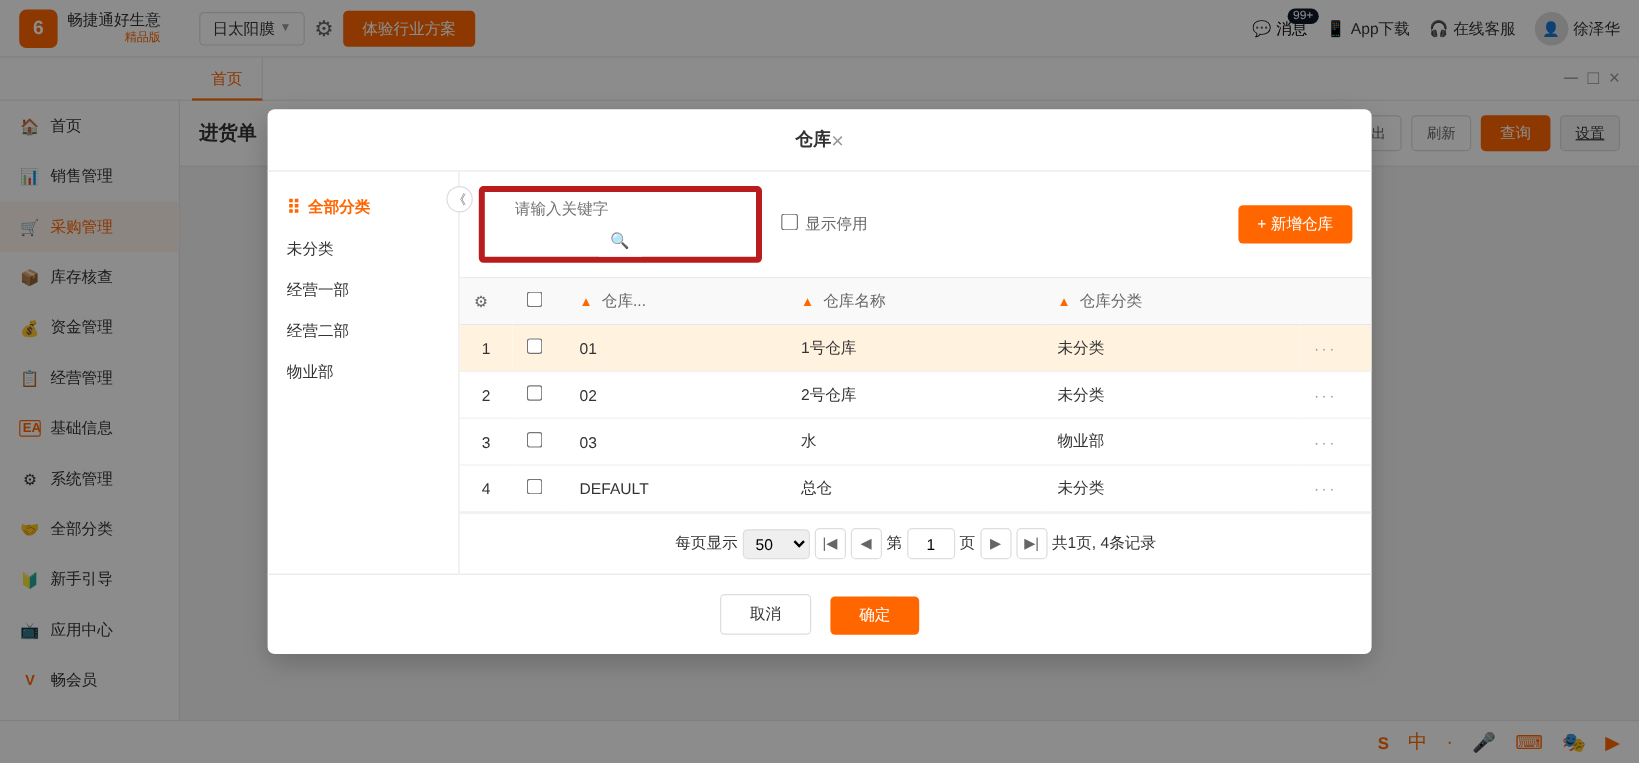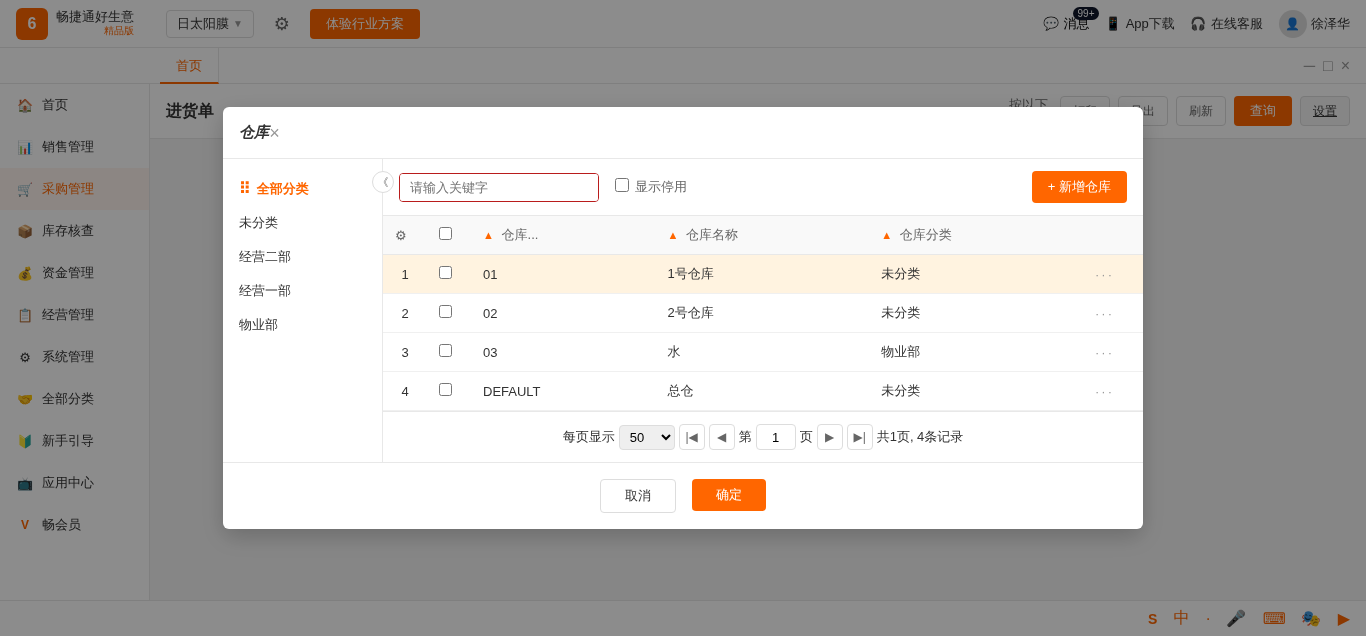--- a/index.html
+++ b/index.html
@@ -28,21 +28,20 @@
       display: flex; align-items: center; justify-content: center;
       color: #fff; font-weight: bold; font-size: 16px;
       margin-right: 8px;
     }
     .logo-text { font-size: 13px; color: #333; line-height: 1.2; }
     .logo-sub { font-size: 10px; color: #f60; text-align: right; }
     .header-middle {
       flex: 1;
       display: flex;
       align-items: center;
-      gap: 12px;
     }
     .store-selector {
       display: flex; align-items: center; gap: 4px;
       border: 1px solid #ddd; border-radius: 4px;
       padding: 4px 10px; cursor: pointer; background: #fff;
       font-size: 13px; color: #333;
     }
     .store-selector .arrow { color: #999; font-size: 10px; }
     .gear-btn {
       width: 32px; height: 32px;
@@ -142,24 +141,23 @@
     }
     .modal {
       background: #fff;
       border-radius: 6px;
       width: 920px;
       max-height: 560px;
       box-shadow: 0 8px 24px rgba(0,0,0,0.2);
       display: flex; flex-direction: column;
     }
     .modal-header {
-      display: flex; align-items: center; justify-content: flex-start;
+      display: flex; align-items: center; justify-content: center;
       padding: 16px 16px;
       border-bottom: 1px solid #e8e8e8;
-      font-style: italic;
     }
     .modal-title { font-size: 15px; font-weight: bold; color: #333; }
     .modal-close { cursor: pointer; color: #999; font-size: 18px; line-height: 1; }
     .modal-body {
       display: flex;
       flex: 1;
       overflow: hidden;
     }
 
     
@@ -197,22 +195,22 @@
       display: flex; flex-direction: column;
       overflow: hidden;
     }
     .table-toolbar {
       display: flex; align-items: center; justify-content: space-between;
       padding: 12px 16px;
       border-bottom: 1px solid #e8e8e8;
     }
     .search-box {
       display: flex; align-items: center;
-      border: 1px solid #b91c1c; border-radius: 4px;
-      overflow: hidden; width: 200px;
+      border: 5px solid #b91c1c; border-radius: 4px;
+      overflow: hidden; width: 236px; flex-direction: column;
     }
     .search-input {
       border: none; outline: none;
       padding: 6px 10px; font-size: 13px;
       flex: 1; color: #999;
     }
     .search-icon-btn {
       padding: 6px 10px; background: #fff; cursor: pointer; color: #999;
     }
     .show-disabled {
@@ -268,21 +266,21 @@
       font-size: 12px; color: #666;
     }
     .page-input {
       width: 40px; height: 26px;
       border: 1px solid #ddd; border-radius: 4px;
       text-align: center; font-size: 13px;
     }
 
     
     .modal-footer {
-      display: flex; align-items: flex-start; justify-content: center;
+      display: flex; align-items: flex-end; justify-content: center;
       gap: 16px;
       padding: 16px;
       border-top: 1px solid #e8e8e8;
     }
     .btn-cancel {
       border: 1px solid #ddd; background: #fff; padding: 7px 24px;
       border-radius: 4px; cursor: pointer; font-size: 13px; color: #333;
     }
     .btn-confirm {
       background: #f60; color: #fff; border: none;
@@ -384,20 +382,24 @@
       <span class="sidebar-icon">📦</span>
       <span class="sidebar-label">库存核查</span>
     </div>
     <div class="sidebar-item">
       <span class="sidebar-icon">💰</span>
       <span class="sidebar-label">资金管理</span>
     </div>
     <div class="sidebar-item">
       <span class="sidebar-icon">📋</span>
       <span class="sidebar-label">经营管理</span>
+    </div>
+    <div class="sidebar-item">
+      <span class="sidebar-icon" style="font-size:11px;font-weight:bold;color:#f60;border:1px solid #f60;padding:0 2px;border-radius:2px;">EA</span>
+      <span class="sidebar-label">基础信息</span>
     </div>
     <div class="sidebar-item">
       <span class="sidebar-icon">⚙</span>
       <span class="sidebar-label">系统管理</span>
     </div>
     <div class="sidebar-item">
       <span class="sidebar-icon">🤝</span>
       <span class="sidebar-label">全部分类</span>
     </div>
     <div class="sidebar-item">
@@ -440,22 +442,22 @@
 
     <div class="modal-body">
 
       <div class="category-panel">
         <div class="category-collapse">《</div>
         <div class="category-header">
           <span class="category-dots">⠿</span>
           <span>全部分类</span>
         </div>
         <div class="category-item">未分类</div>
+        <div class="category-item">经营一部</div>
         <div class="category-item">经营二部</div>
-        <div class="category-item">经营一部</div>
         <div class="category-item">物业部</div>
       </div>
 
       <div class="table-panel">
 
         <div class="table-toolbar">
           <div style="display:flex;align-items:center;gap:16px;">
             <div class="search-box">
               <input class="search-input" type="text" placeholder="请输入关键字" style="">
               <span class="search-icon-btn">🔍</span>

